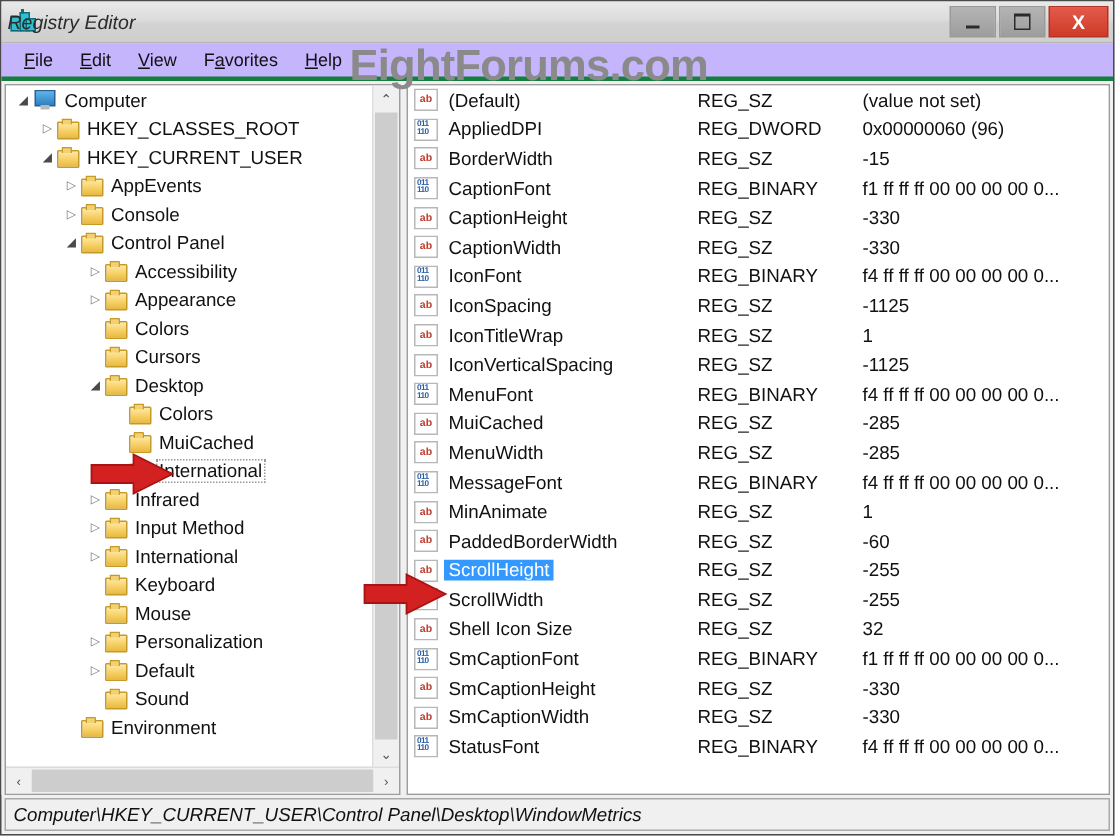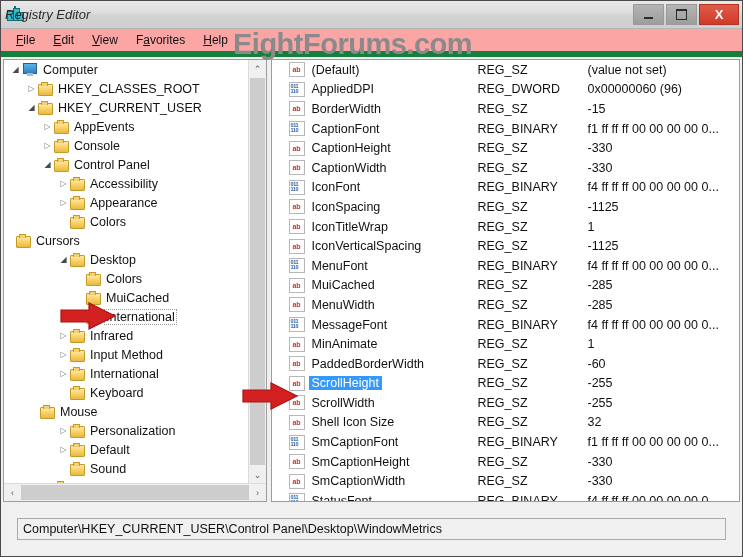--- a/index.html
+++ b/index.html
@@ -44,23 +44,23 @@
   }
   .winbtn.close{
     width:38px;
     background:linear-gradient(to bottom,#e25a4a,#cf3a28);
     border:1px solid #b33322;color:#fff;font-weight:bold;font-size:13px;
   }
   .mini-glyph{display:block;width:9px;height:2px;background:#2a2a2a;margin-top:6px;}
   .max-glyph{display:block;width:9px;height:8px;border:1px solid #2a2a2a;border-top-width:2px;background:transparent;}
   
   .menubar{
-    height:22px;flex:0 0 22px;background:#fca5a5;
+    height:22px;flex:0 0 22px;background:#c4b5fd;
     display:flex;align-items:center;padding-left:6px;
-    border-bottom:6px solid #15803d;position:relative;
+    border-bottom:3px solid #15803d;position:relative;
   }
   .menu-item{
     font-size:12px;color:#111;padding:2px 9px;cursor:default;
   }
   .menu-item u{text-decoration:underline;}
   
   .watermark{
     position:absolute;left:232px;top:27px;
     font-size:29px;font-weight:bold;color:#8a8a8a;
     letter-spacing:-0.5px;white-space:nowrap;
@@ -136,44 +136,44 @@
   }
   .lheader .hc{
     display:flex;align-items:center;padding-left:7px;
     border-right:1px solid #e2e2e2;box-sizing:border-box;
   }
   .col-name{width:186px;flex:0 0 186px;}
   .col-type{width:110px;flex:0 0 110px;}
   .col-data{width:146px;flex:0 0 146px;}
   .col-rest{flex:1 1 auto;}
   .lbody{flex:1 1 auto;overflow:hidden;background:#fff;}
-  .lrow{height:19.6px;display:flex;align-items:center;font-size:12.5px;color:#111;justify-content:center;}
+  .lrow{height:19.6px;display:flex;align-items:center;font-size:12.5px;color:#111;}
   .lrow .c{
     box-sizing:border-box;padding-left:7px;white-space:nowrap;overflow:hidden;
     display:flex;align-items:center;
   }
   .lrow .c.name{padding-left:4px;}
   .vicon{
     width:14px;height:13px;flex:0 0 14px;margin-right:4px;position:relative;
     background:#fff;border:1px solid #b7b7b7;
     font-size:7px;line-height:7px;color:#c0392b;font-weight:bold;
     display:flex;align-items:center;justify-content:center;
     font-family:"Liberation Sans", sans-serif;
   }
   .vicon.bin{color:#2a5fa5;font-size:6px;letter-spacing:-0.4px;}
   .vicon .b1{position:absolute;left:1px;top:1px;font-size:5.5px;line-height:5.5px;}
   .vicon .b2{position:absolute;left:1px;top:6px;font-size:5.5px;line-height:5.5px;}
   .name-text{padding:0 3px;}
   .lrow.selected .name-text{background:#3399ff;color:#fff;}
   
   .statusbar{
-    height:22px;flex:0 0 22px;margin:16px;
+    height:22px;flex:0 0 22px;margin:2px;
     border:1px solid #a9a9a9;background:#f0f0f0;
     display:flex;align-items:center;padding-left:5px;
-    font-size:12.5px;color:#111;box-sizing:border-box;
+    font-size:12.5px;color:#111;box-sizing:border-box;font-style:italic;
   }
   
   .arrow{position:absolute;z-index:60;pointer-events:none;}
 </style>
 </head>
 <body>
 
 <div class="window">
 
   <div class="titlebar">
@@ -266,21 +266,21 @@
               </span>
               <span class="lbl">Appearance</span>
             </div>
             <div class="tnode" style="padding-left: 54px;">
               <span class="twist"></span>
               <span class="folder">
                 <i></i>
               </span>
               <span class="lbl">Colors</span>
             </div>
-            <div class="tnode" style="">
+            <div class="tnode" style="padding-left: 54px;">
               <span class="twist"></span>
               <span class="folder">
                 <i></i>
               </span>
               <span class="lbl">Cursors</span>
             </div>
             <div class="tnode" style="padding-left: 54px;">
               <span class="twist open">◢</span>
               <span class="folder">
                 <i></i>
@@ -329,21 +329,21 @@
               </span>
               <span class="lbl">International</span>
             </div>
             <div class="tnode" style="padding-left: 54px;">
               <span class="twist"></span>
               <span class="folder">
                 <i></i>
               </span>
               <span class="lbl">Keyboard</span>
             </div>
-            <div class="tnode" style="padding-left: 24px;">
+            <div class="tnode" style="padding-left: 54px;">
               <span class="twist"></span>
               <span class="folder">
                 <i></i>
               </span>
               <span class="lbl">Mouse</span>
             </div>
             <div class="tnode" style="padding-left: 54px;">
               <span class="twist">▷</span>
               <span class="folder">
                 <i></i>

